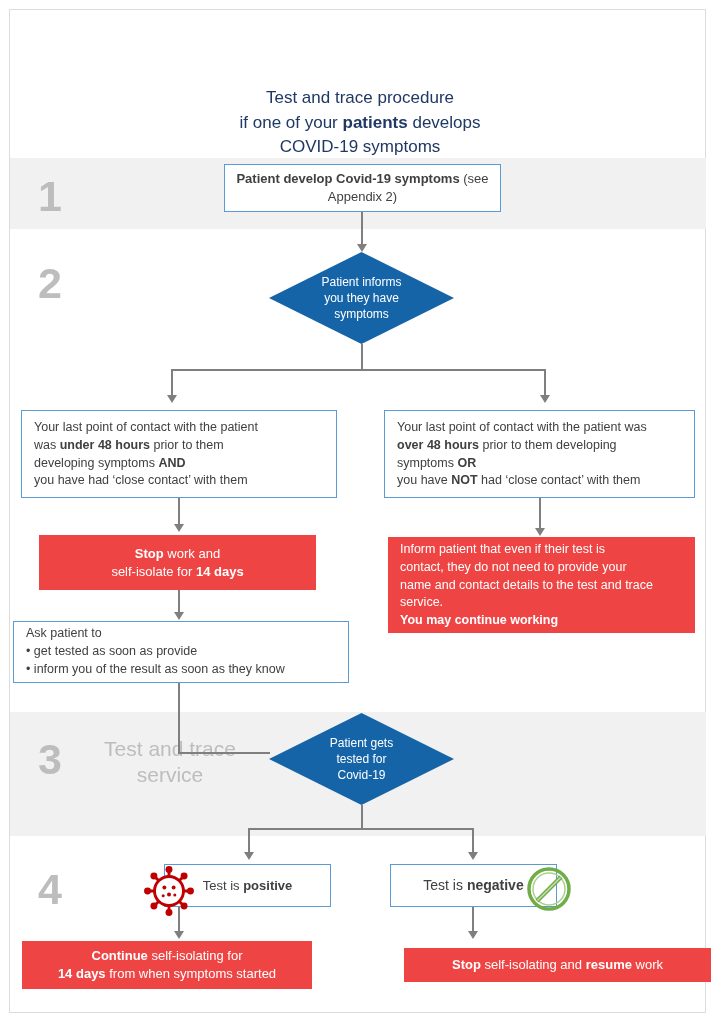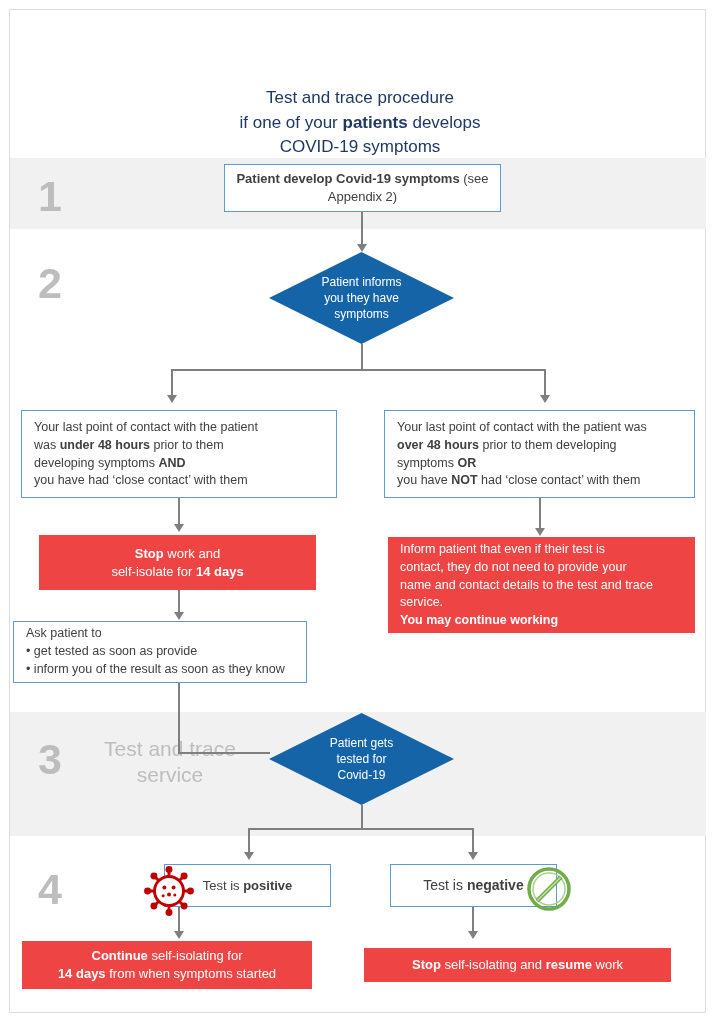--- a/index.html
+++ b/index.html
@@ -270,21 +270,21 @@
       <span class="node-text">contact, they do not need to provide your</span>
       <span class="node-text">name and contact details to the test and trace</span>
       <span class="node-text">service.</span>
       <span class="node-text"><b class="bold">You may continue working</b></span>
     </div>
   </div>
 
   <div class="conn-v" style="left:178px; top:590px; height:24px;"></div>
   <div class="arrow-down" style="left:174px; top:612px;"></div>
 
-  <div class="node box-outline" style="left:13px; top:621px; width:294px; height:62px;">
+  <div class="node box-outline" style="left:13px; top:621px; width:336px; height:62px;">
     <div class="vcenter left pad-l">
       <span class="node-text">Ask patient to</span>
       <span class="node-text">• get tested as soon as provide</span>
       <span class="node-text">• inform you of the result as soon as they know</span>
     </div>
   </div>
 
   <div class="conn-v" style="left:178px; top:683px; height:71px;"></div>
   <div class="conn-h" style="left:178px; top:752px; width:92px;"></div>
 
@@ -372,21 +372,21 @@
     <div class="vcenter center pad-c">
       <span class="node-text" style="font-size:13px;">
         <b class="bold">Continue</b><span> self-isolating for</span>
       </span>
       <span class="node-text" style="font-size:13px;">
         <b class="bold">14 days</b><span> from when symptoms started</span>
       </span>
     </div>
   </div>
 
-  <div class="node box-filled" style="left:364px; top:948px; width:307px; height:34px;padding-left:47px;">
+  <div class="node box-filled" style="left:404px; top:948px; width:307px; height:34px;padding-left:47px;">
     <div class="vcenter center pad-c">
       <span class="node-text" style="font-size:13px;">
         <b class="bold">Stop</b><span> self-isolating and </span><b class="bold">resume</b><span> work</span>
       </span>
     </div>
   </div>
 
 </div>
 
 </body></html>

